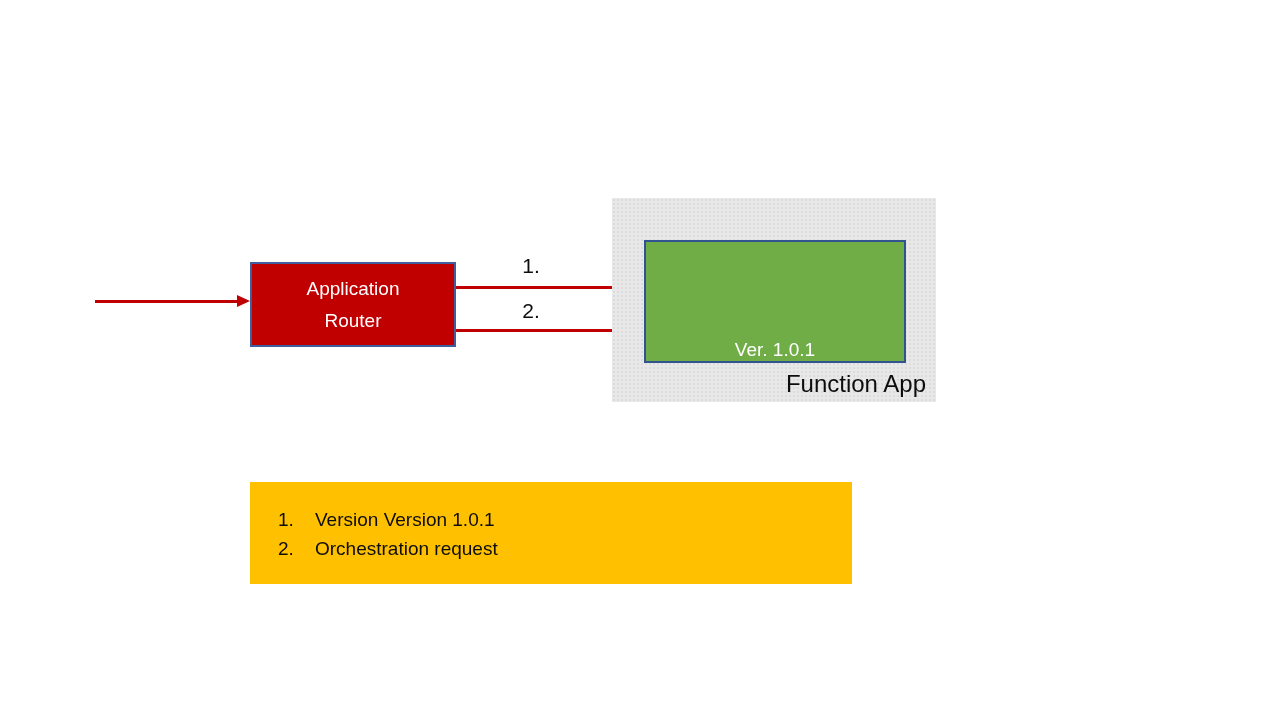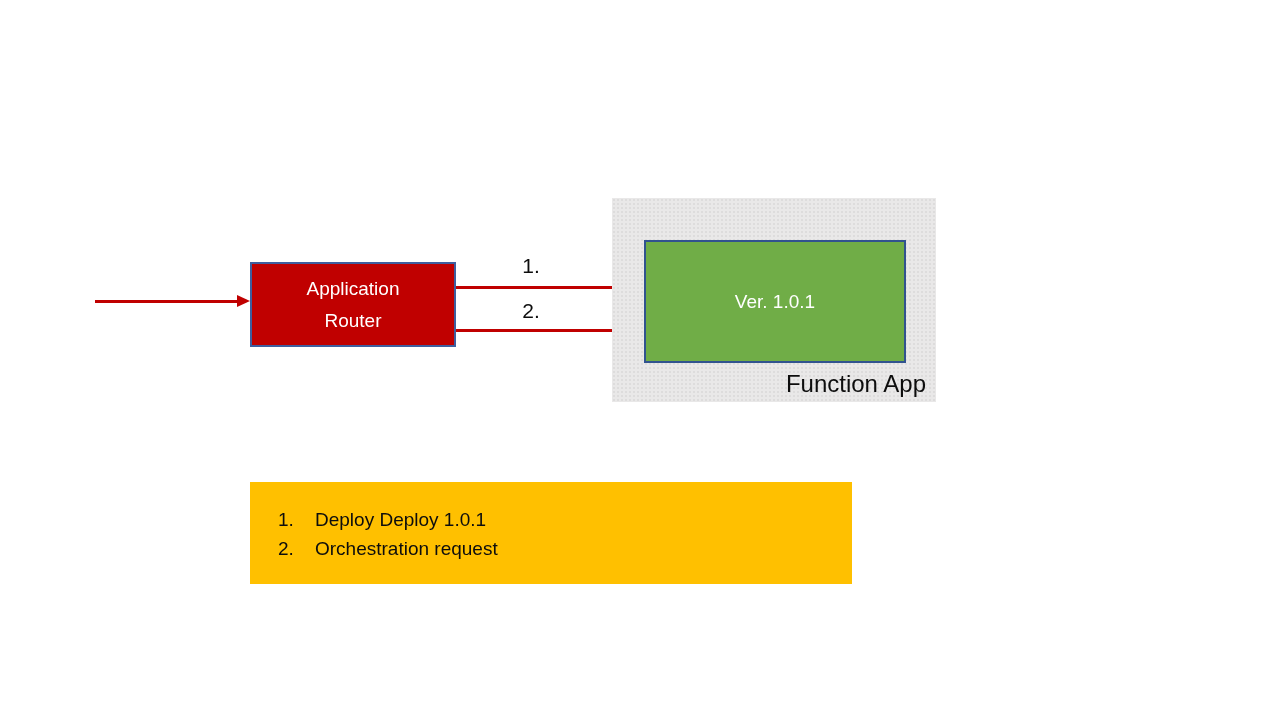--- a/index.html
+++ b/index.html
@@ -51,21 +51,21 @@
   }
 
   .version-box {
     position: absolute;
     left: 32px; top: 42px;
     width: 262px; height: 123px;
     background: #70ad47;
     border: 2px solid #31538f;
     box-sizing: border-box;
     display: flex;
-    align-items: center;
+    align-items: flex-end;
     justify-content: center;
     color: #ffffff;
     font-size: 19px;
   }
 
   .legend-box {
     position: absolute;
     left: 250px; top: 482px;
     width: 602px; height: 102px;
     background: #ffc000;
@@ -147,21 +147,21 @@
   <div class="function-app">
     <div class="version-box">
       <span>Ver. 1.0.1</span>
     </div>
     <div class="function-app-label">Function App</div>
   </div>
 
   <div class="legend-box">
     <div class="legend-row">
       <span class="legend-num">1.</span>
-      <span class="legend-text">Deploy Deploy 1.0.1</span>
+      <span class="legend-text">Version Version 1.0.1</span>
     </div>
     <div class="legend-row">
       <span class="legend-num">2.</span>
       <span class="legend-text">Orchestration request</span>
     </div>
   </div>
 
 </div>
 
 </body></html>

